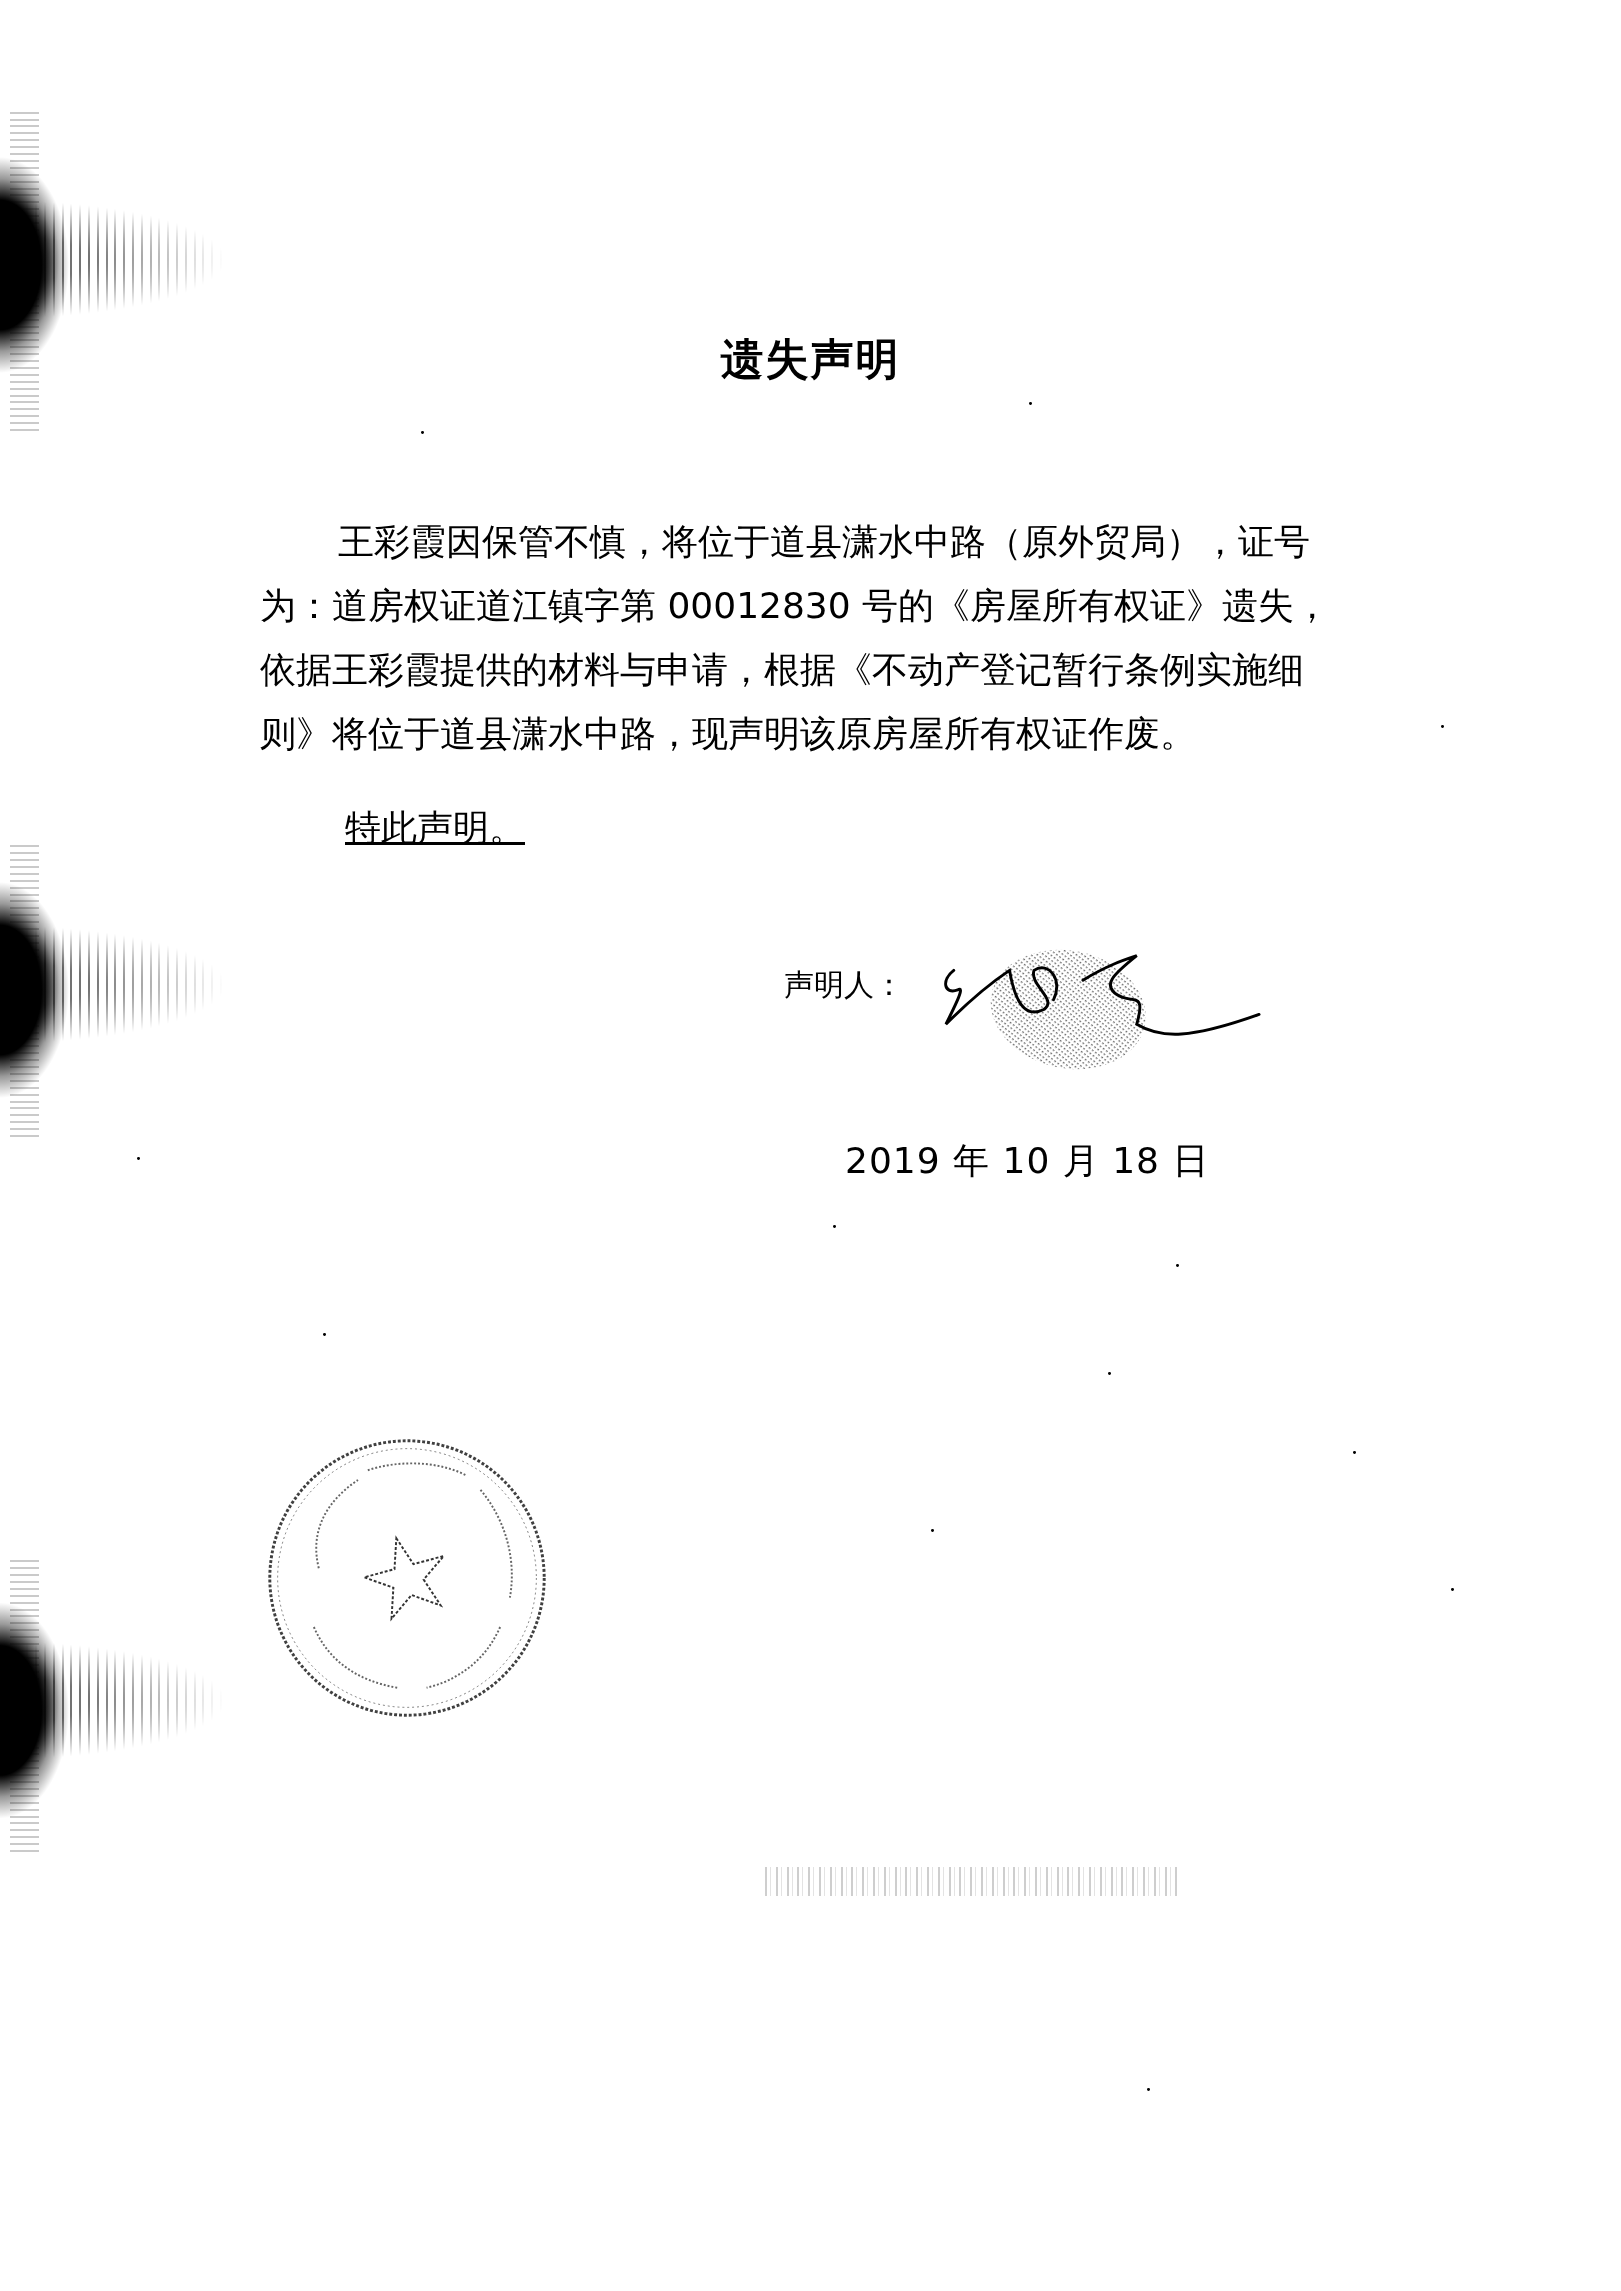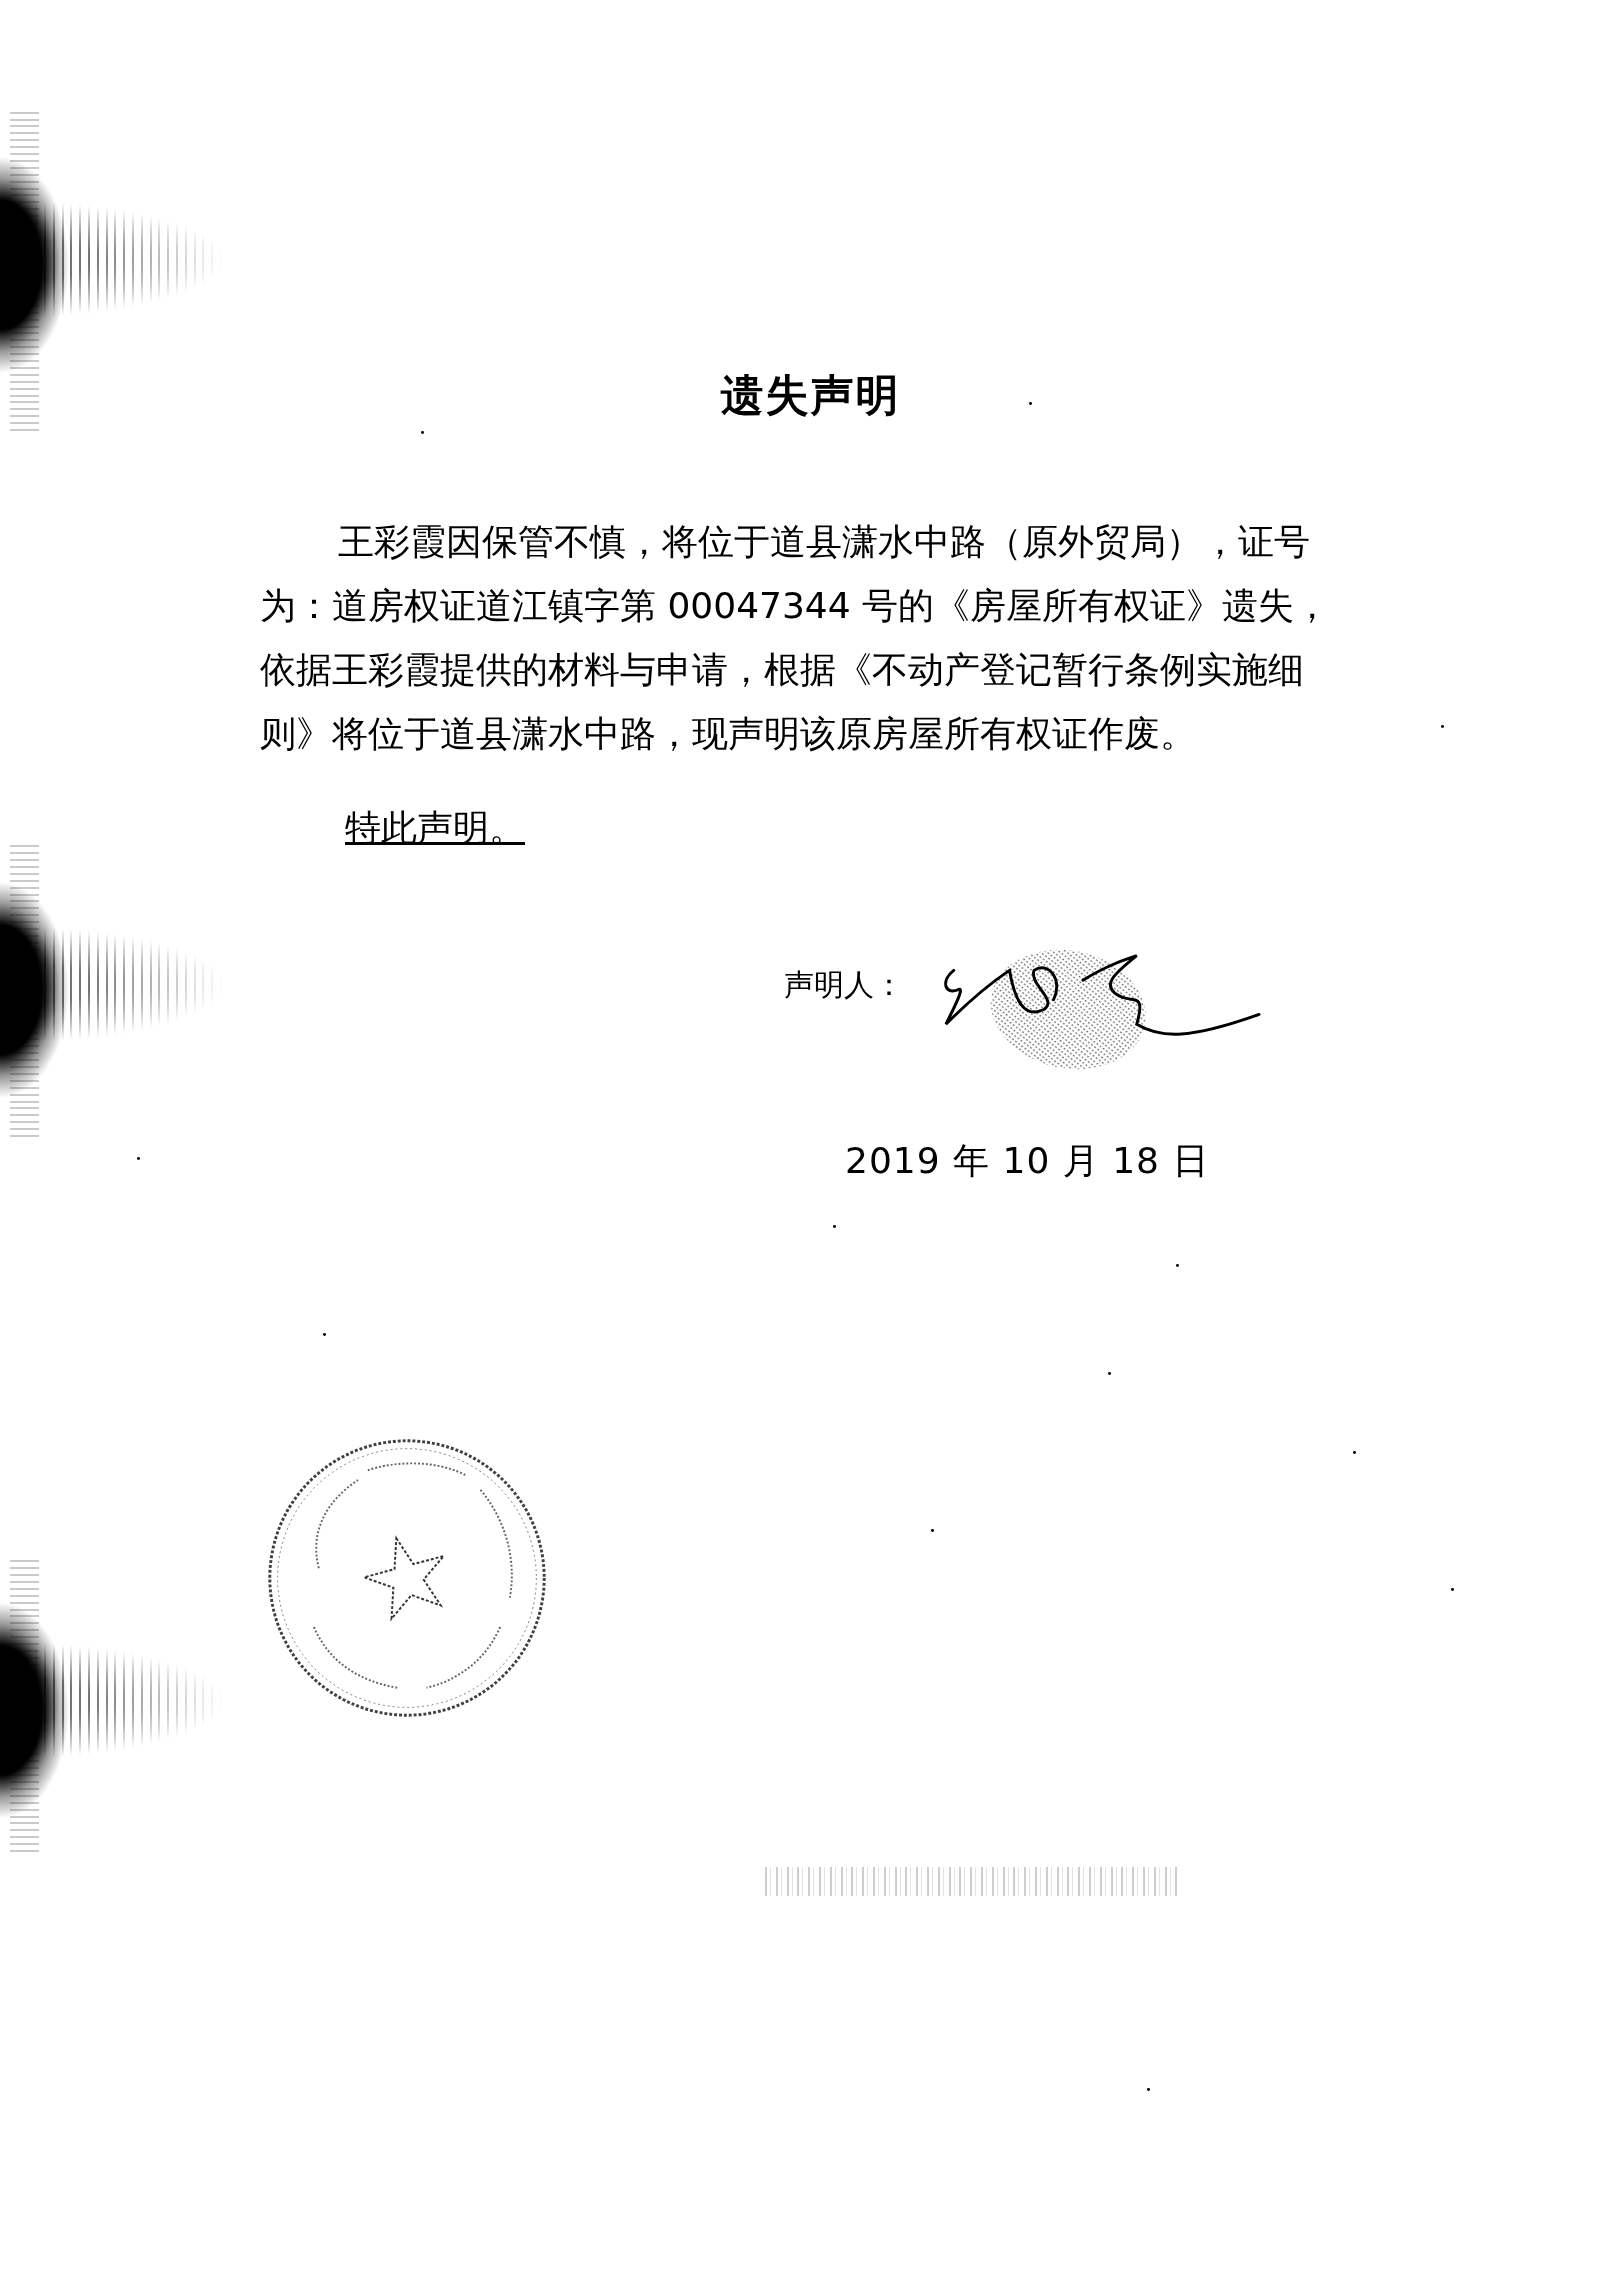--- a/index.html
+++ b/index.html
@@ -24,21 +24,21 @@
       background: radial-gradient(ellipse 69px 108px at 0% 50%, #000 0%, #000 60%, rgba(0,0,0,0.4) 80%, transparent 100%);
     }
     .edge-noise {
       position: absolute; left: 9.8px; width: 29px;
       background: repeating-linear-gradient(0deg, rgba(0,0,0,0.35) 0 2px, transparent 2px 6.9px);
       opacity: 0.6;
     }
 
     .title {
       position: absolute; top: 331px; left: 0; width: 100%;
-      text-align: center; font-size: 43px; font-weight: bold; letter-spacing: 2px; margin-top: 36px;
+      text-align: center; font-size: 43px; font-weight: bold; letter-spacing: 2px;
     }
     .body {
       position: absolute; left: 252px; top: 510px; width: 1127px;
       font-size: 36px; line-height: 64px;
     }
     .line { white-space: nowrap; display: block; margin-left: 8px; }
     .indent { padding-left: 78px; }
     .closing {
       position: absolute; left: 345px; top: 804px; font-size: 36px; text-decoration: underline;
     }
@@ -76,21 +76,21 @@
   <div class="edge-noise" style="top:843px;height:294px;"></div>
 
   <div class="artifact" style="top:1588px;"></div>
   <div class="artifact-core" style="top:1598px;height:225px;"></div>
   <div class="edge-noise" style="top:1558px;height:294px;"></div>
 
   <div class="title">遗失声明</div>
 
   <div class="body">
     <span class="line indent">王彩霞因保管不慎，将位于道县潇水中路（原外贸局），证号</span>
-    <span class="line">为：道房权证道江镇字第 00047344 号的《房屋所有权证》遗失，</span>
+    <span class="line">为：道房权证道江镇字第 00012830 号的《房屋所有权证》遗失，</span>
     <span class="line">依据王彩霞提供的材料与申请，根据《不动产登记暂行条例实施细</span>
     <span class="line">则》将位于道县潇水中路，现声明该原房屋所有权证作废。</span>
   </div>
 
   <div class="closing">特此声明。</div>
 
   <div class="signer">
     <span>声明人：</span>
   </div>
   <svg class="signature" viewBox="0 0 340 140">

